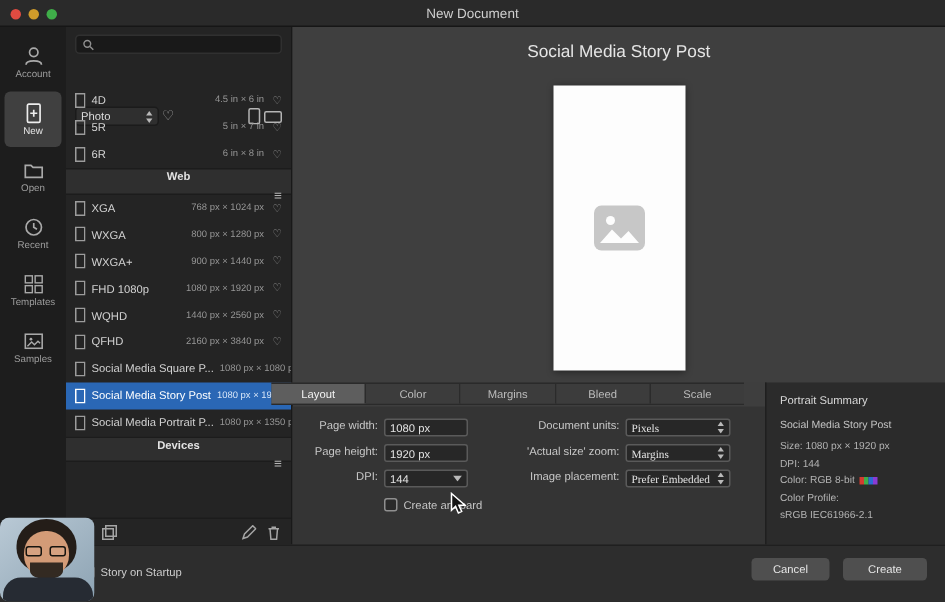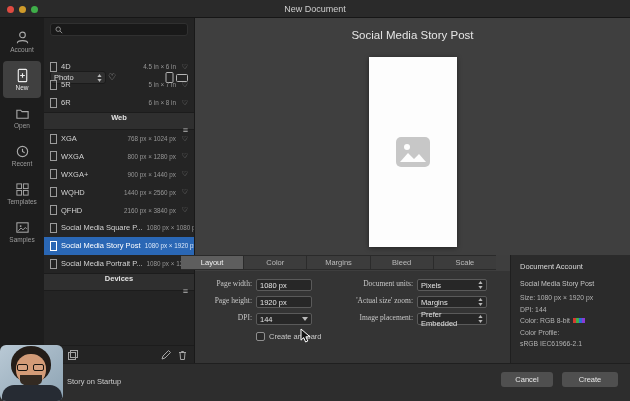--- a/index.html
+++ b/index.html
@@ -55,28 +55,28 @@
   .canvas { position:absolute; left:50%; transform:translateX(-50%); top:39px; width:88px; height:190px; background:#fdfdfd; box-shadow:0 1px 5px rgba(0,0,0,.45); display:flex; align-items:center; justify-content:center; }
 
   
   .tabs { position:absolute; left:181px; top:255px; width:315px; height:15px; display:flex; background:#3a3a3a; border-top:1px solid #2a2a2a; border-bottom:1px solid #2a2a2a; }
   .tab { flex:1; display:flex; align-items:center; justify-content:center; font-size:7.5px; color:#bcbcbc; border-right:1px solid #2b2b2b; background:#3c3c3c; }
   .tab:last-child { border-right:none; }
   .tab.active { background:#5e5e5e; color:#f2f2f2; }
 
   
   .settings { position:absolute; left:195px; top:271px; width:315px; height:92px; background:#343434; }
-  .lbl { position:absolute; font-size:7.5px; color:#c7c7c7; text-align:right; white-space:nowrap;font-family:Liberation Serif, serif; }
+  .lbl { position:absolute; font-size:7.5px; color:#c7c7c7; text-align:right; white-space:nowrap; }
   .field { position:absolute; height:12px; background:#272727; border:1px solid #5a5a5a; border-radius:2px; font-size:7.5px; color:#e3e3e3; display:flex; align-items:center; padding:0 3px; gap:3px; }
   .field .grow { flex:1; }
   .r1 { top:8px; } .r2 { top:25px; } .r3 { top:42px; } .r4 { top:61px; }
   .lcol { left:0; width:57px; }
   .lfield { left:61px; width:56px; }
   .rlab { left:118px; width:100px; }
-  .rfield { left:222px; width:70px; }
+  .rfield { left:222px; width:70px;font-family:Liberation Serif, serif; }
   .cb-row { position:absolute; left:61px; display:flex; align-items:center; gap:4px; }
   .checkbox { width:9px; height:9px; border:1px solid #8f8f8f; border-radius:2px; background:#2a2a2a; color:#eee; font-size:8px; line-height:8px; text-align:center; }
   .cb-label { font-size:7.5px; color:#c7c7c7; }
 
   
   .summary { position:absolute; left:510px; top:255px; right:0; height:108px; background:#2b2b2b; border-left:1px solid #1f1f1f; padding:7px 9px; }
   .sum-title { font-size:7.5px; color:#d8d8d8; margin-bottom:9px; }
   .sum-name { font-size:7px; color:#c3c3c3; margin-bottom:7px; }
   .sum-line { font-size:6.8px; color:#b3b3b3; margin-bottom:4.5px; display:flex; align-items:center; gap:3px; }
   .rgb-chip { display:inline-flex; }
@@ -257,20 +257,30 @@
           <span class="name">WXGA+</span>
           <span class="size">900 px × 1440 px</span>
           <span class="fav">♡</span>
         </div>
         <div class="row">
           <span class="p-icon">
             <svg width="7" height="10" viewBox="0 0 7 10">
               <rect x="0.5" y="0.5" width="6" height="9" fill="none" stroke="currentColor"></rect>
             </svg>
           </span>
+          <span class="name">FHD 1080p</span>
+          <span class="size">1080 px × 1920 px</span>
+          <span class="fav">♡</span>
+        </div>
+        <div class="row">
+          <span class="p-icon">
+            <svg width="7" height="10" viewBox="0 0 7 10">
+              <rect x="0.5" y="0.5" width="6" height="9" fill="none" stroke="currentColor"></rect>
+            </svg>
+          </span>
           <span class="name">WQHD</span>
           <span class="size">1440 px × 2560 px</span>
           <span class="fav">♡</span>
         </div>
         <div class="row">
           <span class="p-icon">
             <svg width="7" height="10" viewBox="0 0 7 10">
               <rect x="0.5" y="0.5" width="6" height="9" fill="none" stroke="currentColor"></rect>
             </svg>
           </span>
@@ -394,21 +404,21 @@
     <div class="field rfield r3">
       <span class="grow">Prefer Embedded</span>
       <svg width="5" height="8" viewBox="0 0 5 8">
           <path d="M2.5 0L4.6 3H.4z" fill="#b9b9b9"></path>
           <path d="M2.5 8L.4 5h4.2z" fill="#b9b9b9"></path>
         </svg>
     </div>
   </div>
 
   <div class="summary">
-    <div class="sum-title">Document Account</div>
+    <div class="sum-title">Portrait Summary</div>
     <div class="sum-name">Social Media Story Post</div>
     <div class="sum-line">Size: 1080 px × 1920 px</div>
     <div class="sum-line">DPI: 144</div>
     <div class="sum-line">
       <span>Color: RGB 8-bit</span>
       <span class="rgb-chip" id="rgb-chip">
           <span style="background: rgb(211, 59, 47);"></span>
           <span style="background: rgb(63, 174, 73);"></span>
           <span style="background: rgb(45, 107, 212);"></span>
           <span style="background: rgb(138, 59, 212);"></span>

